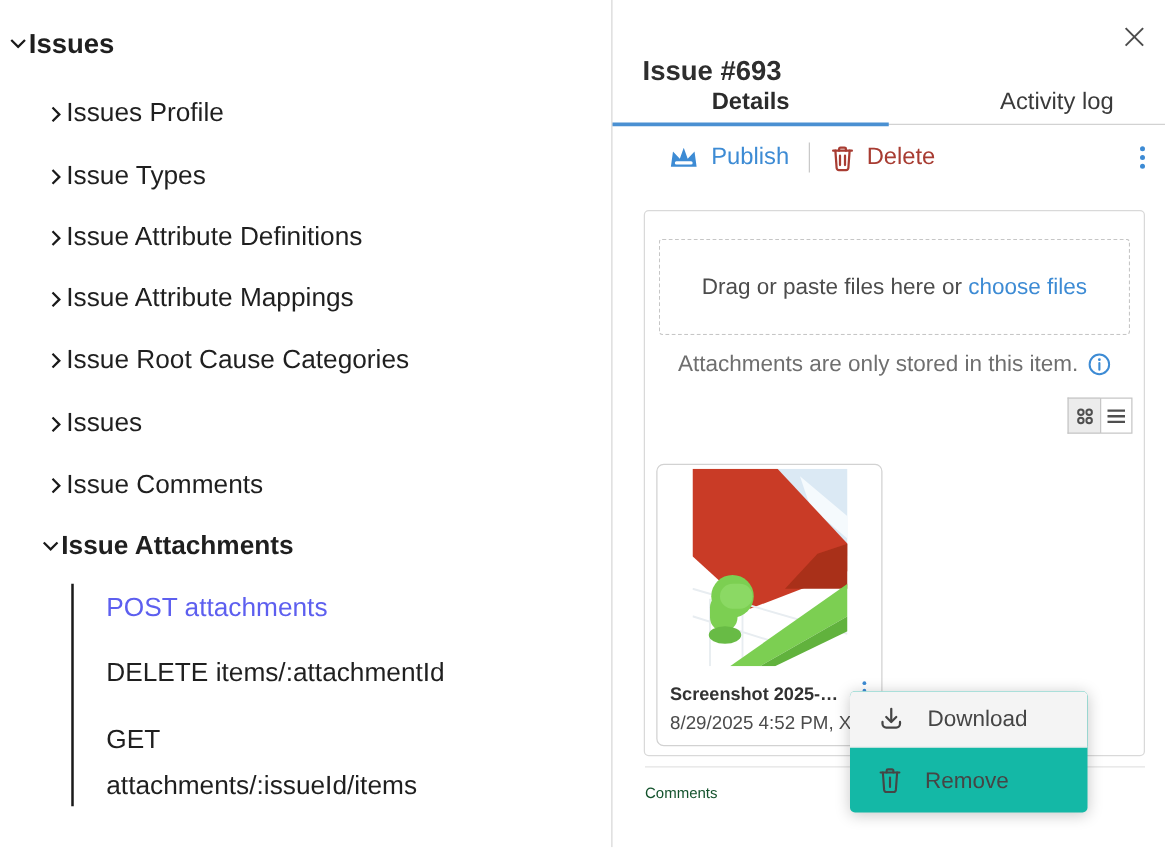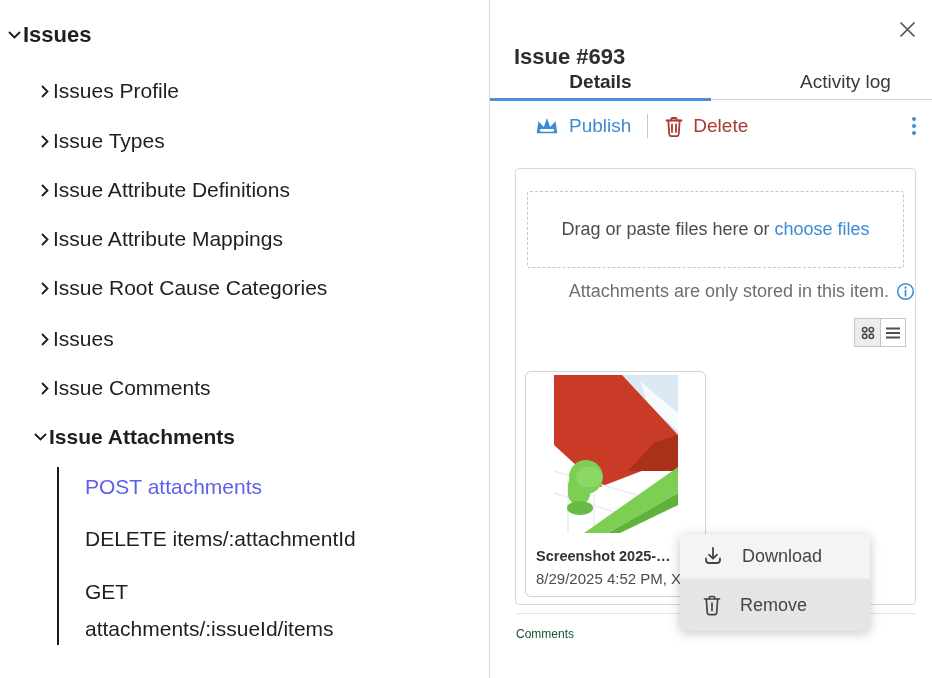--- a/index.html
+++ b/index.html
@@ -44,40 +44,40 @@
            display: flex; flex-direction: column; gap: 3px; background: none; border: none; cursor: pointer; padding: 4px; }
   .kebab i { width: 4px; height: 4px; border-radius: 50%; background: #3d8bd4; display: block; }
 
   .attach-box { position: absolute; left: 25px; top: 168px; width: 401px; height: 437px;
                 border: 1px solid #d9d9d9; border-radius: 4px; background: #fff; }
   .dropzone { position: absolute; left: 11px; right: 11px; top: 22px; height: 77px;
               border: 1px dashed #c6c6c6; border-radius: 3px; display: flex; align-items: center;
               justify-content: center; gap: 5px; font-size: 18px; color: #4c4c4c; cursor: pointer; }
   .dropzone .link { color: #3d8bd4; text-decoration: none; cursor: pointer; }
   .note { position: absolute; left: 0; right: 0; top: 112px; text-align: center;
-          font-size: 18px; color: #6f6f6f; display: flex; align-items: center; justify-content: flex-end; gap: 7px; }
+          font-size: 18px; color: #6f6f6f; display: flex; align-items: center; justify-content: center; gap: 7px; }
   .view-toggle { position: absolute; top: 149px; right: 9px; display: flex; }
   .vt { width: 26px; height: 29px; border: 1px solid #c6c6c6; background: #fff; display: flex;
         align-items: center; justify-content: center; cursor: pointer; padding: 0; }
   .vt.active { background: #ececec; }
   .vt:first-child { border-right: none; }
 
   .card { position: absolute; left: 9px; top: 202px; width: 181px; height: 226px;
           border: 1px solid #d2d2d2; border-radius: 6px; background: #fff; cursor: pointer; }
   .thumb { margin: 3px auto 0; width: 124px; height: 158px; display: block; }
   .card-name-row { display: flex; align-items: flex-end; justify-content: space-between; margin: 8px 8px 0 10px; }
   .card-name { font-size: 14.5px; font-weight: bold; color: #323232; white-space: nowrap; overflow: hidden; }
   .kebab.small { position: static; transform: none; }
   .kebab.small i { width: 3px; height: 3px; }
   .card-meta { margin: 6px 10px 0; font-size: 15px; color: #4c4c4c; white-space: nowrap; overflow: hidden; }
 
   .comments-divider { position: absolute; left: 26px; right: 16px; top: 613px; height: 1px; background: #e4e4e4; }
   .comments-label { position: absolute; left: 26px; top: 627px; font-size: 12px; color: #14532d; }
 
-  .menu { position: absolute; left: 190px; top: 534px; width: 190px; background: #e5e5e5;
+  .menu { position: absolute; left: 190px; top: 553px; width: 190px; background: #14b8a6;
           border-radius: 4px; box-shadow: 0 2px 12px rgba(0,0,0,0.22); z-index: 5; overflow: hidden; text-align: right; }
   .menu-item { display: flex; align-items: center; gap: 18px; height: 45px; padding-left: 22px;
                font-size: 18px; color: #454545; cursor: pointer; }
   .menu-item.hover { background: #f4f4f4; border-bottom: 1px solid #ececec; }
   .menu-item:last-child { height: 52px; }
 
   svg { display: block; }
 </style>
 </head>
 <body>

